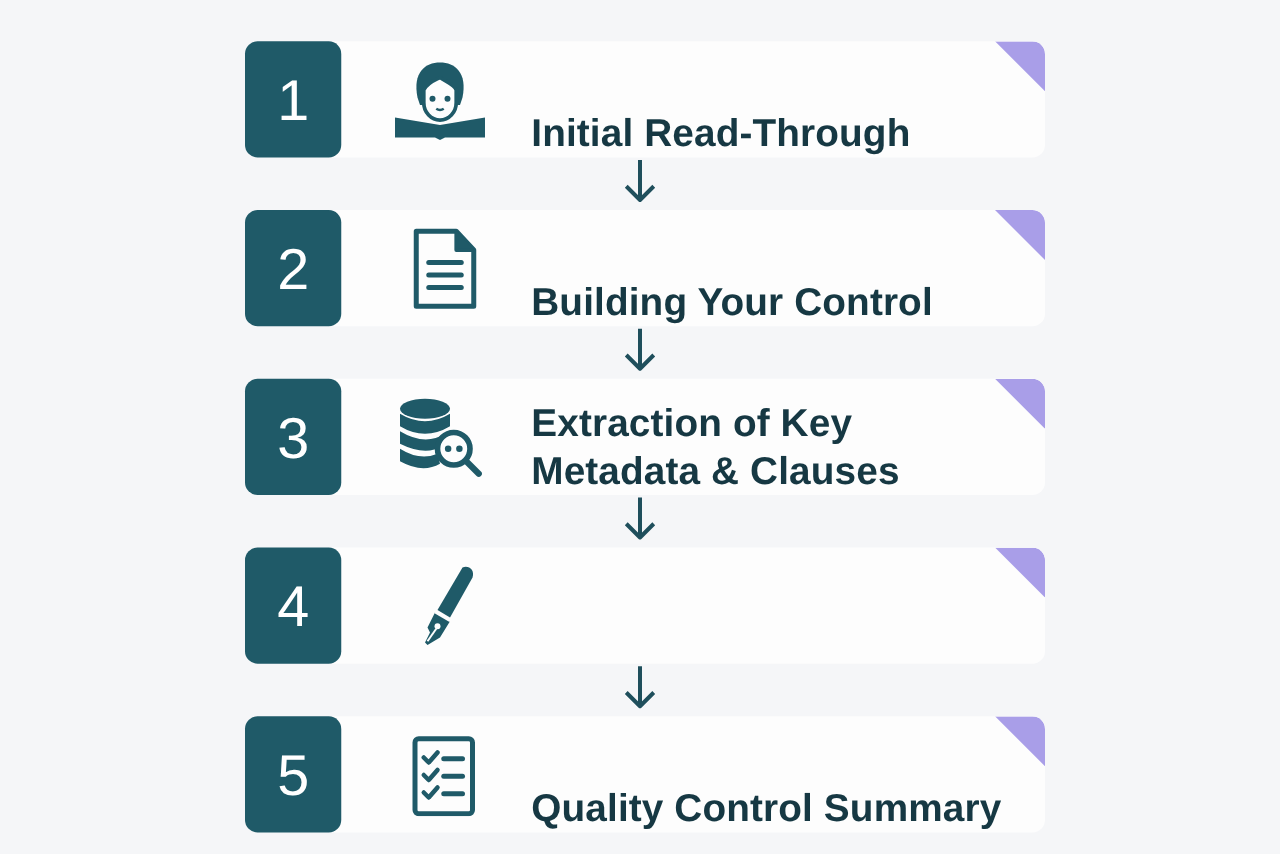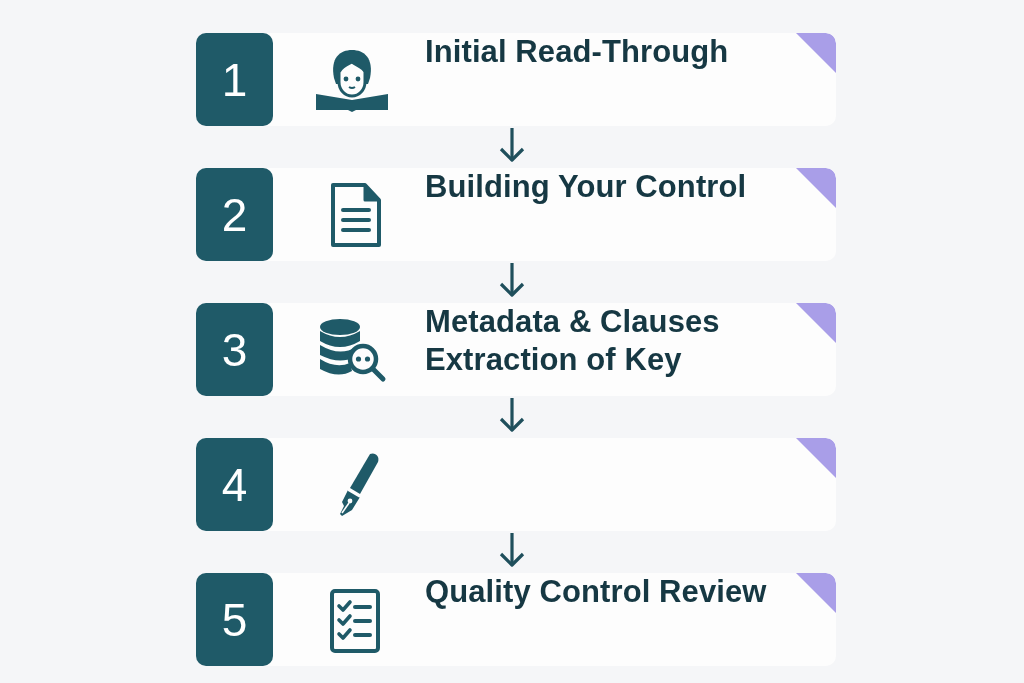--- a/index.html
+++ b/index.html
@@ -38,21 +38,21 @@
     border-top-right-radius: 10px;
   }
   .icon {
     position: absolute; left: 114px; top: 14px;
     width: 84px; height: 66px;
     display: flex; align-items: center; justify-content: center;
   }
   .icon svg { display: block; }
   .title {
     position: absolute; left: 229px; top: 0; height: 93px;
-    display: flex; flex-direction: column; justify-content: flex-start;
+    display: flex; flex-direction: column; justify-content: flex-end;
     color: #163843;
     font-size: 31px; font-weight: bold; line-height: 38px;
     letter-spacing: 0.1px;
   }
   .arrow {
     position: absolute; left: 497px; width: 30px; height: 38px;
   }
 </style>
 </head>
 <body>
@@ -117,22 +117,22 @@
       <path d="M10 14 Q30 26 50 14 L50 24 Q30 36 10 24 Z" fill="#1f5a68"></path>
       <path d="M10 28 Q30 40 46 30 L44 40 Q30 48 10 38 Z" fill="#1f5a68"></path>
       <path d="M10 42 Q26 52 40 46 L42 54 Q28 62 10 52 Z" fill="#1f5a68"></path>
       <circle cx="53" cy="42" r="13" fill="#fdfdfd" stroke="#1f5a68" stroke-width="4.5"></circle>
       <circle cx="48.5" cy="42" r="2.6" fill="#1f5a68"></circle>
       <circle cx="57.5" cy="42" r="2.6" fill="#1f5a68"></circle>
       <line x1="63" y1="52" x2="73" y2="62" stroke="#1f5a68" stroke-width="5" stroke-linecap="round"></line>
     </svg>
   </div>
   <div class="title">
+    <span>Extraction of Key</span>
     <span>Metadata &amp; Clauses</span>
-    <span>Extraction of Key</span>
   </div>
 </div>
 
 <svg class="arrow" style="top:396px;" viewBox="0 0 30 38">
   <line x1="15" y1="2" x2="15" y2="34" stroke="#1f4f5c" stroke-width="3.2"></line>
   <polyline points="4,23 15,34 26,23" fill="none" stroke="#1f4f5c" stroke-width="3.2" stroke-linejoin="round"></polyline>
 </svg>
 
 <div class="step" style="top:438px;">
   <div class="card">
@@ -165,15 +165,15 @@
       <rect x="12" y="4" width="46" height="60" rx="3" fill="#fdfdfd" stroke="#1f5a68" stroke-width="4"></rect>
       <polyline points="19,19 23,23 30,15" fill="none" stroke="#1f5a68" stroke-width="3.6" stroke-linecap="round" stroke-linejoin="round"></polyline>
       <line x1="35" y1="20" x2="50" y2="20" stroke="#1f5a68" stroke-width="4" stroke-linecap="round"></line>
       <polyline points="19,33 23,37 30,29" fill="none" stroke="#1f5a68" stroke-width="3.6" stroke-linecap="round" stroke-linejoin="round"></polyline>
       <line x1="35" y1="34" x2="50" y2="34" stroke="#1f5a68" stroke-width="4" stroke-linecap="round"></line>
       <polyline points="19,47 23,51 30,43" fill="none" stroke="#1f5a68" stroke-width="3.6" stroke-linecap="round" stroke-linejoin="round"></polyline>
       <line x1="35" y1="48" x2="50" y2="48" stroke="#1f5a68" stroke-width="4" stroke-linecap="round"></line>
     </svg>
   </div>
   <div class="title">
-    <span>Quality Control Review</span>
+    <span>Quality Control Summary</span>
   </div>
 </div>
 
 </body></html>

